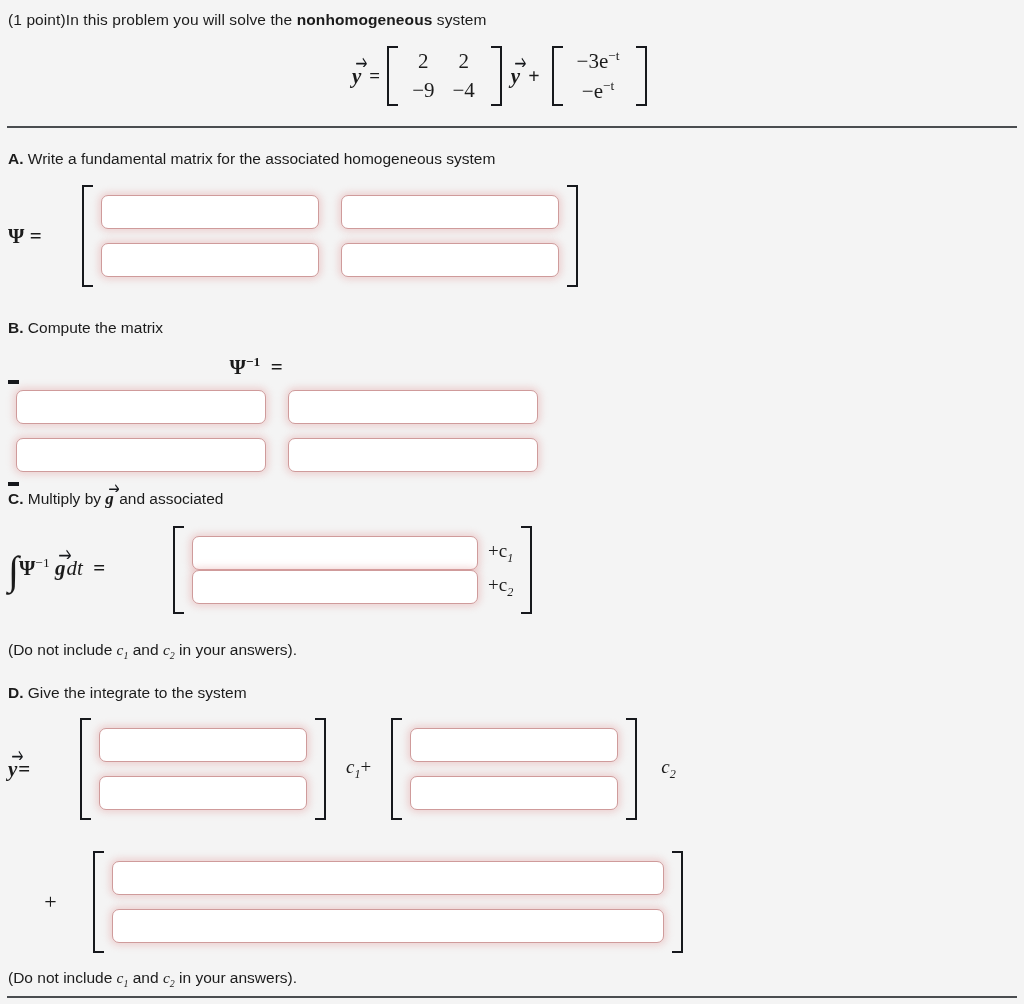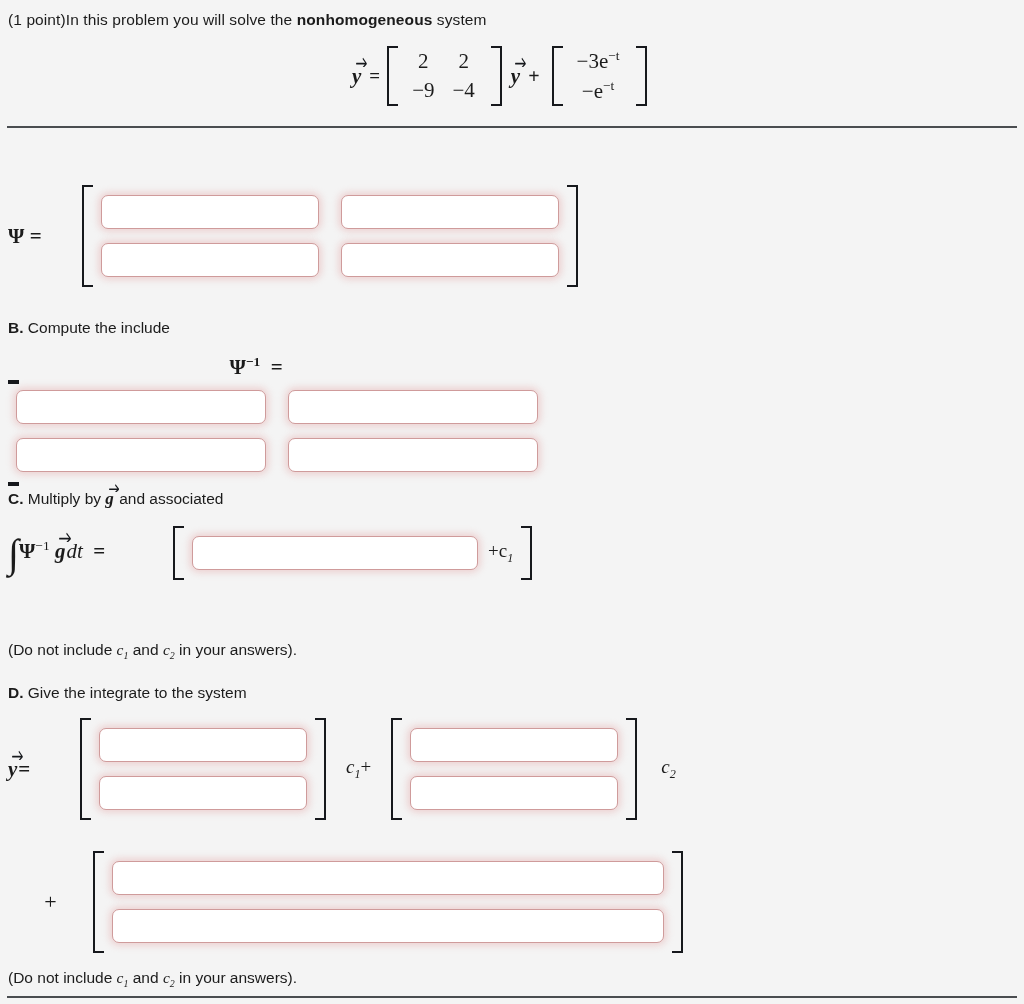--- a/index.html
+++ b/index.html
@@ -158,40 +158,44 @@
     <span class="brk l" style="margin-left:5px;"></span>
     <span class="matgrid">
       <span class="cell"><span class="mathserif"><span>−3e</span><sup class="s mi">−t</sup></span></span>
       <span class="cell"><span class="mathserif"><span>−e</span><sup class="s mi">−t</sup></span></span>
     </span>
     <span class="brk r"></span>
   </div>
 
   <div class="hrule top"></div>
 
+  <div class="sechead" style="top:149px;">
+    <b>A.</b>
+    <span>Write a fundamental matrix for the associated homogeneous system</span>
+  </div>
 
   <div class="blk" style="left:8px; top:185px;">
     <span class="lbl" style="width:74px;"><span>Ψ</span>&nbsp;<span>=</span></span>
     <span class="bigbrk l"></span>
     <span class="fields" style="gap:14px; padding:10px 8px;">
       <span class="frow" style="gap:22px;">
         <input class="ans" style="width: 218px; height: 34px;" placeholder="">
         <input class="ans" style="width: 218px; height: 34px;" placeholder="">
       </span>
       <span class="frow" style="gap:22px;">
         <input class="ans" style="width: 218px; height: 34px;" placeholder="">
         <input class="ans" style="width: 218px; height: 34px;" placeholder="">
       </span>
     </span>
     <span class="bigbrk r"></span>
   </div>
 
   <div class="sechead" style="top:318px;">
     <b>B.</b>
-    <span>Compute the include</span>
+    <span>Compute the matrix</span>
   </div>
 
   <div class="blk" style="left:8px; top:354px;flex-direction:column;">
     <span class="lbl" style="width:95px;"><span>Ψ</span><sup class="s">−1</sup>&nbsp;&nbsp;<span>=</span></span>
     <span class="bigbrk l"></span>
     <span class="fields" style="gap:14px; padding:10px 8px;">
       <span class="frow" style="gap:22px;">
         <input class="ans" style="width: 250px; height: 34px;" placeholder="">
         <input class="ans" style="width: 250px; height: 34px;" placeholder="">
       </span>
@@ -217,20 +221,24 @@
             <svg viewBox="0 0 24 10" preserveAspectRatio="none">
               <path d="M1 7 L21 7 M15 2.5 L22 7 L15 10.5" stroke="#16181c" stroke-width="1.6" fill="none" stroke-linecap="round" stroke-linejoin="round"></path>
             </svg>
           </span><span>g</span></span><span class="mi">dt</span>&nbsp;&nbsp;<span class="mb">=</span></span>
     <span class="bigbrk l"></span>
     <span class="fields" style="padding:10px 8px;">
       <span class="frow" style="gap:10px;">
         <input class="ans" style="width: 286px; height: 34px;" placeholder="">
         <span class="sidelbl"><span>+c</span><sub class="si">1</sub></span>
       </span>
+      <span class="frow" style="gap:10px;">
+        <input class="ans" style="width: 286px; height: 34px;" placeholder="">
+        <span class="sidelbl"><span>+c</span><sub class="si">2</sub></span>
+      </span>
     </span>
     <span class="bigbrk r"></span>
   </div>
 
   <div class="note" style="top:640px;">
     <span>(Do not include </span><span class="mi"><span>c</span><sub class="si">1</sub></span><span> and </span><span class="mi"><span>c</span><sub class="si">2</sub></span><span> in your answers).</span>
   </div>
 
   <div class="sechead" style="top:683px;">
     <b>D.</b>

